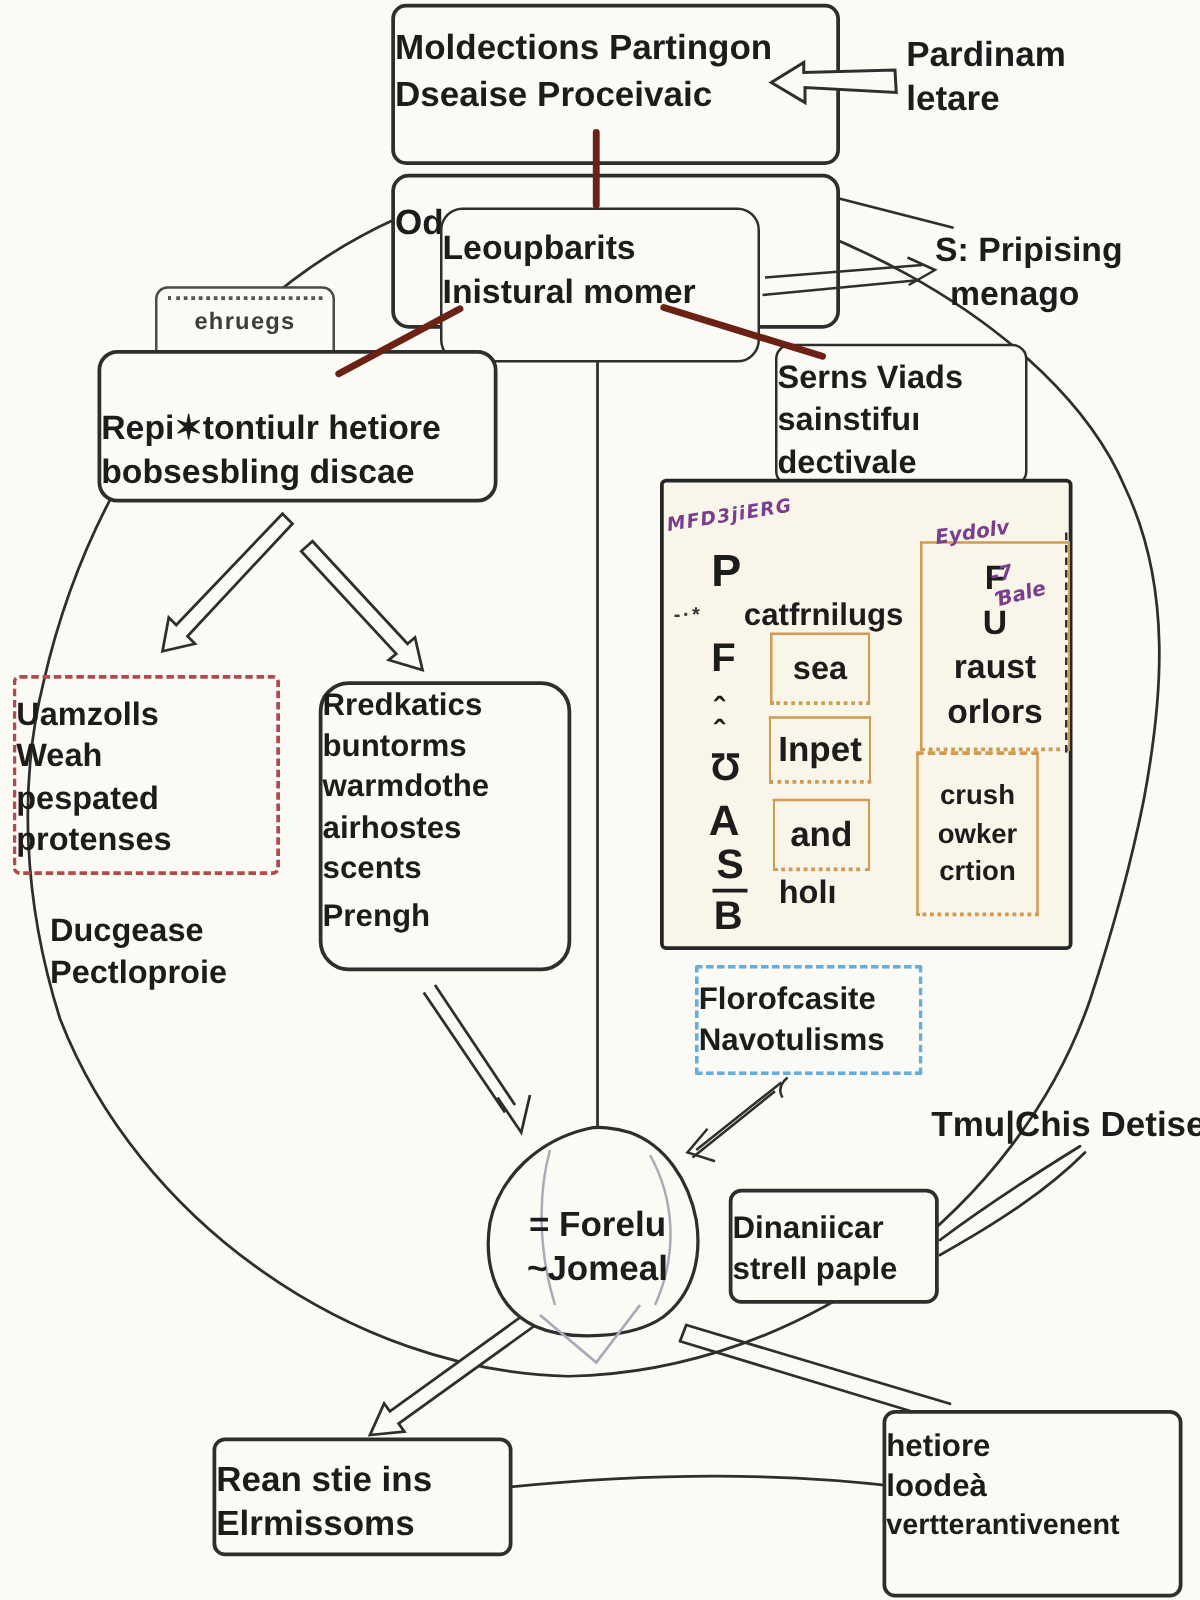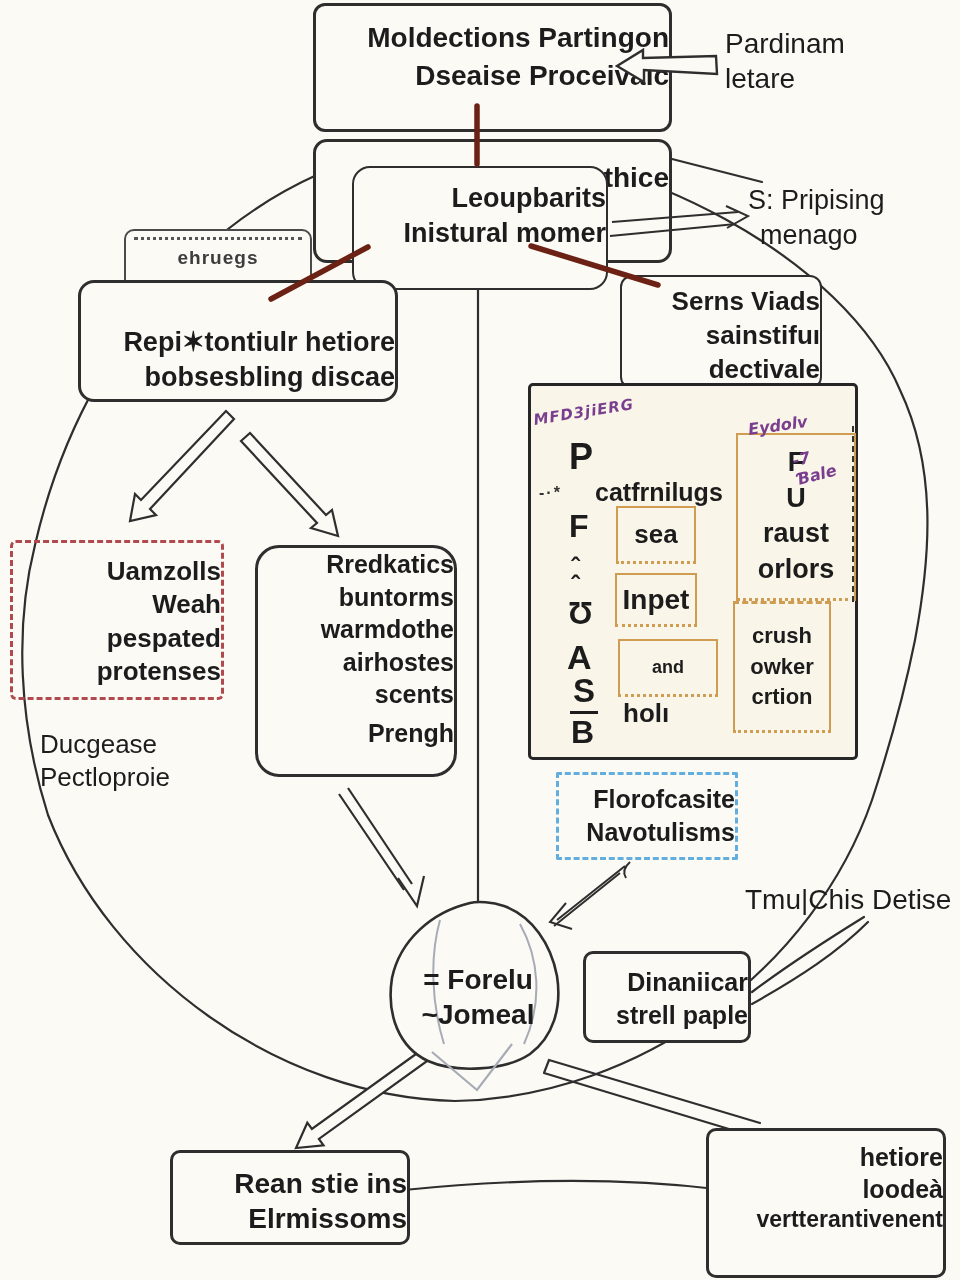--- a/index.html
+++ b/index.html
@@ -1,31 +1,31 @@
 <!DOCTYPE html>
 <html><head>
 <meta charset="utf-8">
 <style>
   html,body{margin:0;padding:0;background:#e8e6e0;}
   .canvas{position:relative;width:960px;height:1280px;background:#fcfaf5;overflow:hidden;
           font-family:"Liberation Sans",sans-serif;color:#1c1c1c;}
-  .bx{position:absolute;background:#fcfaf5;border:3px solid #2e2e2e;text-align:right;
+  .bx{position:absolute;background:#fcfaf5;border:3px solid #2e2e2e;text-align:left;
       font-weight:600;z-index:3;box-sizing:border-box;}
-  .lbl{position:absolute;font-weight:400;z-index:3;white-space:nowrap;}
+  .lbl{position:absolute;font-weight:700;z-index:3;white-space:nowrap;}
   .ln{display:block;}
   svg.base{position:absolute;left:0;top:0;z-index:1;}
   svg.topsvg{position:absolute;left:0;top:0;z-index:4;pointer-events:none;}
   .blobtext{position:absolute;z-index:5;font-weight:600;text-align:center;}
   .panel{position:absolute;left:528px;top:383px;width:330px;height:377px;background:#f9f5e8;
          border:3px solid #262626;border-radius:5px;z-index:3;box-sizing:border-box;}
   .pl{position:absolute;font-weight:700;}
   .obox{position:absolute;border:2.5px solid #cf9c52;border-bottom:3px dotted #cf9c52;
         display:flex;align-items:center;justify-content:center;font-weight:600;box-sizing:border-box;}
   .hand{color:#7a3e8e;font-weight:700;font-style:italic;font-family:"DejaVu Sans",sans-serif;}
-  .notepad{position:absolute;left:124px;top:229px;width:188px;height:54px;background:#fbfaf4;
+  .notepad{position:absolute;left:124px;top:229px;width:144px;height:54px;background:#fbfaf4;
            border:2.5px solid #4a4a4a;border-radius:10px 10px 2px 2px;z-index:2;box-sizing:border-box;}
   .notepad .dots{position:absolute;left:8px;right:8px;top:6px;border-top:3px dotted #555;}
   .notepad .txt{position:absolute;left:0;right:0;top:16px;text-align:center;font-size:19px;
                 font-weight:600;color:#3d3d3d;letter-spacing:1px;filter:blur(.4px);}
   .dashline{position:absolute;border-left:2.5px dashed #333;}
 </style>
 </head>
 <body>
 
 <div class="canvas">
@@ -98,21 +98,21 @@
 
     <div class="pl" style="left:8px;top:98px;font-size:16px;letter-spacing:2px;color:#333;">-·*</div>
     <div class="pl" style="left:64px;top:92px;font-size:25px;">catfrnilugs</div>
 
     <div class="obox" style="left:85px;top:120px;width:80px;height:58px;font-size:26px;">
       <span>sea</span>
     </div>
     <div class="obox" style="left:84px;top:187px;width:82px;height:54px;font-size:28px;">
       <span>Inpet</span>
     </div>
-    <div class="obox" style="left:87px;top:253px;width:100px;height:58px;font-size:18px;">
+    <div class="obox" style="left:87px;top:253px;width:78px;height:58px;font-size:28px;">
       <span>and</span>
     </div>
     <div class="pl" style="left:92px;top:312px;font-size:26px;">holı</div>
 
     <div class="pl hand" style="left:217px;top:30px;font-size:16px;transform:rotate(-8deg);z-index:2;">Eydolv</div>
     <div class="pl hand" style="left:263px;top:58px;font-size:16px;transform:rotate(-14deg);z-index:2;">-7 Ɓale</div>
 
     <div class="obox" style="left:205px;top:47px;width:120px;height:168px;flex-direction:column;justify-content:flex-start;padding-top:10px;font-size:27px;line-height:1.32;">
       <span>F</span>
       <span>U</span>

